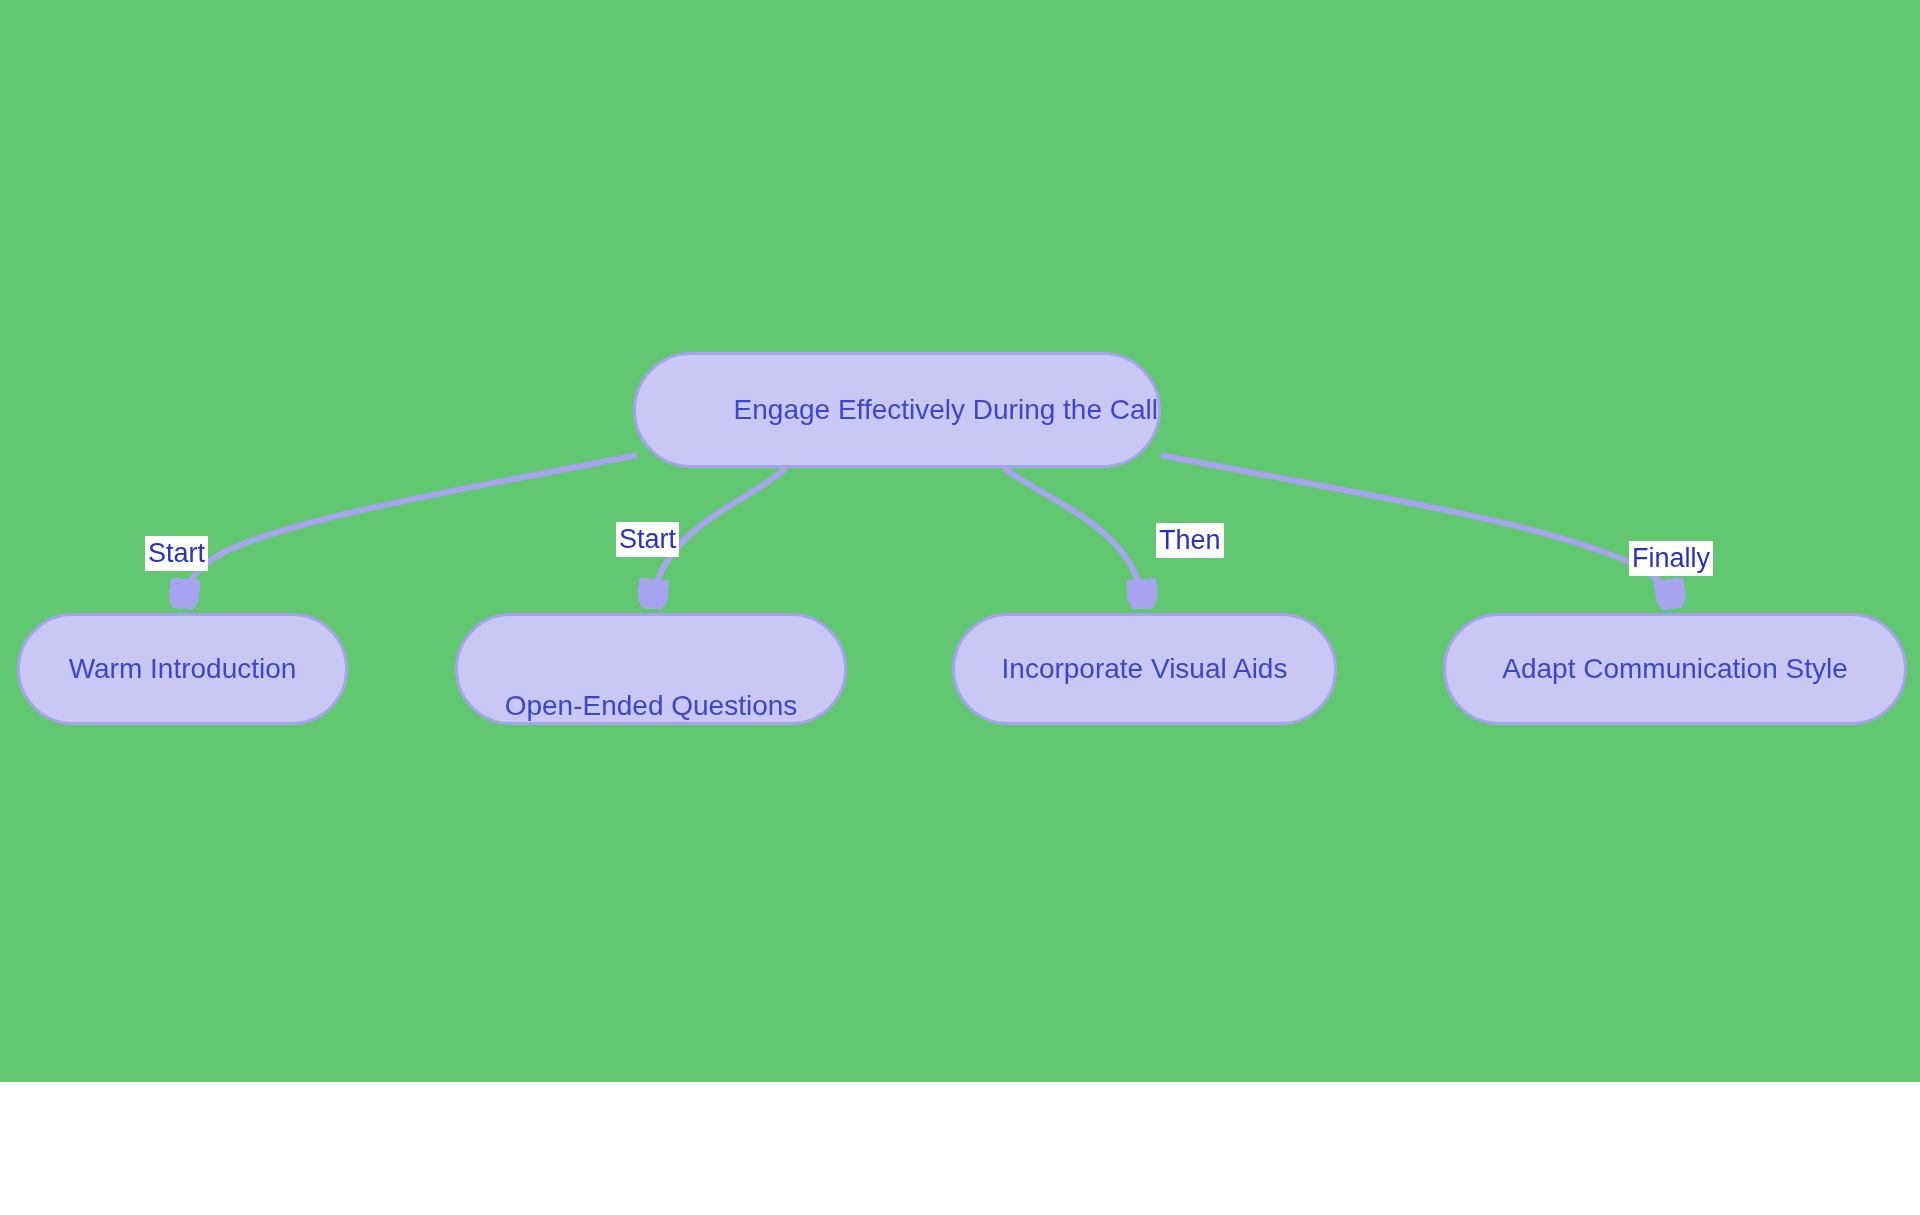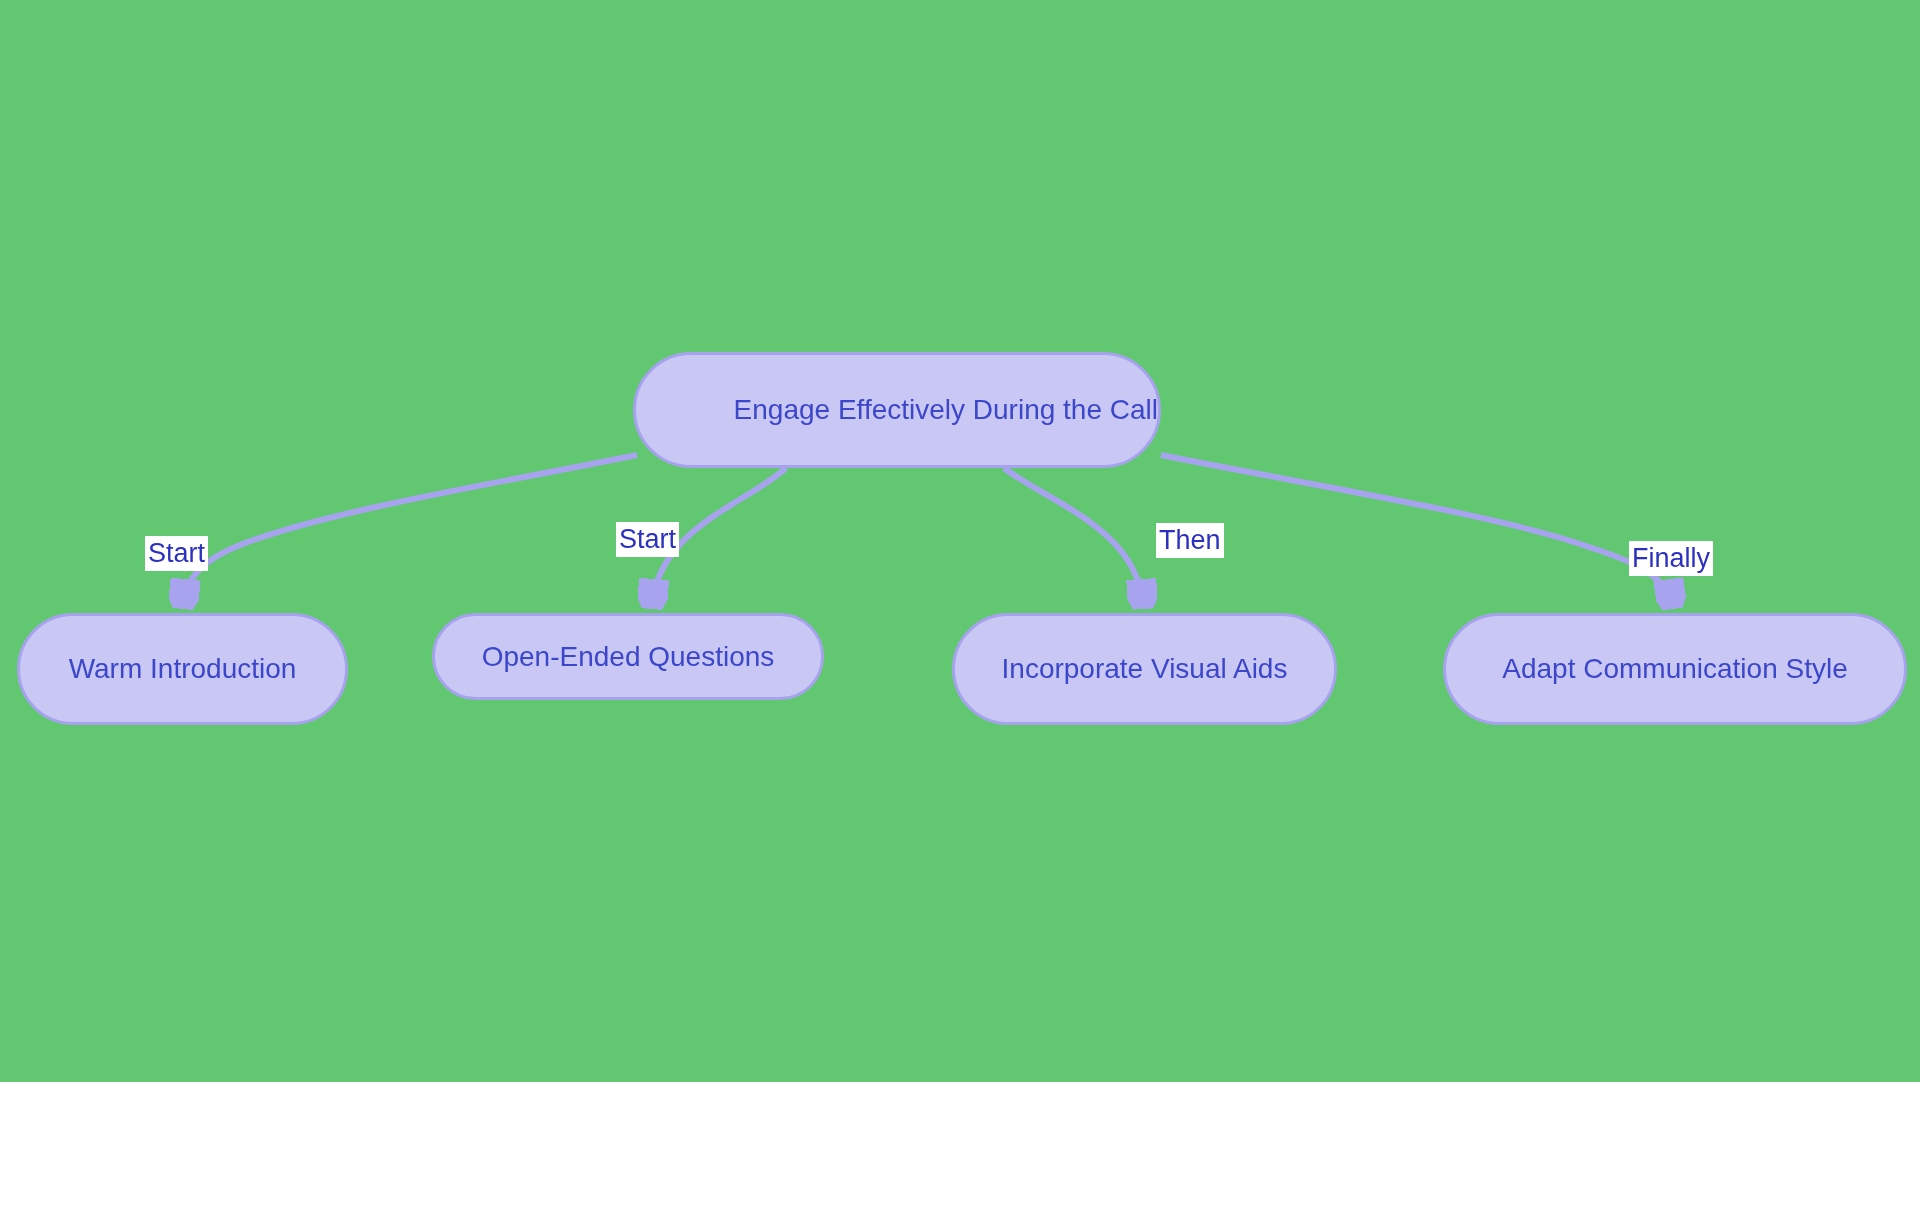--- a/index.html
+++ b/index.html
@@ -24,21 +24,21 @@
     border-radius:60px;
     display:flex;align-items:center;justify-content:center;
     color:#3c46ca;
     font-size:28px;
     box-sizing:border-box;
     text-align:center;
     white-space:nowrap;
   }
   .node.root{left:633px;top:352px;width:528px;height:116px;justify-content:flex-end;}
   .node.c1{left:17px;top:613px;width:331px;height:112px;}
-  .node.c2{left:432px;top:613px;width:392px;height:87px;}
+  .node.c2{left:455px;top:613px;width:392px;height:112px;align-items:flex-end;}
   .node.c3{left:952px;top:613px;width:385px;height:112px;}
   .node.c4{left:1443px;top:613px;width:464px;height:112px;}
   .edge-label{
     position:absolute;
     background:#ffffff;
     color:#2b30c0;
     font-size:27px;
     line-height:31px;
     padding:2px 3px;
     white-space:nowrap;

